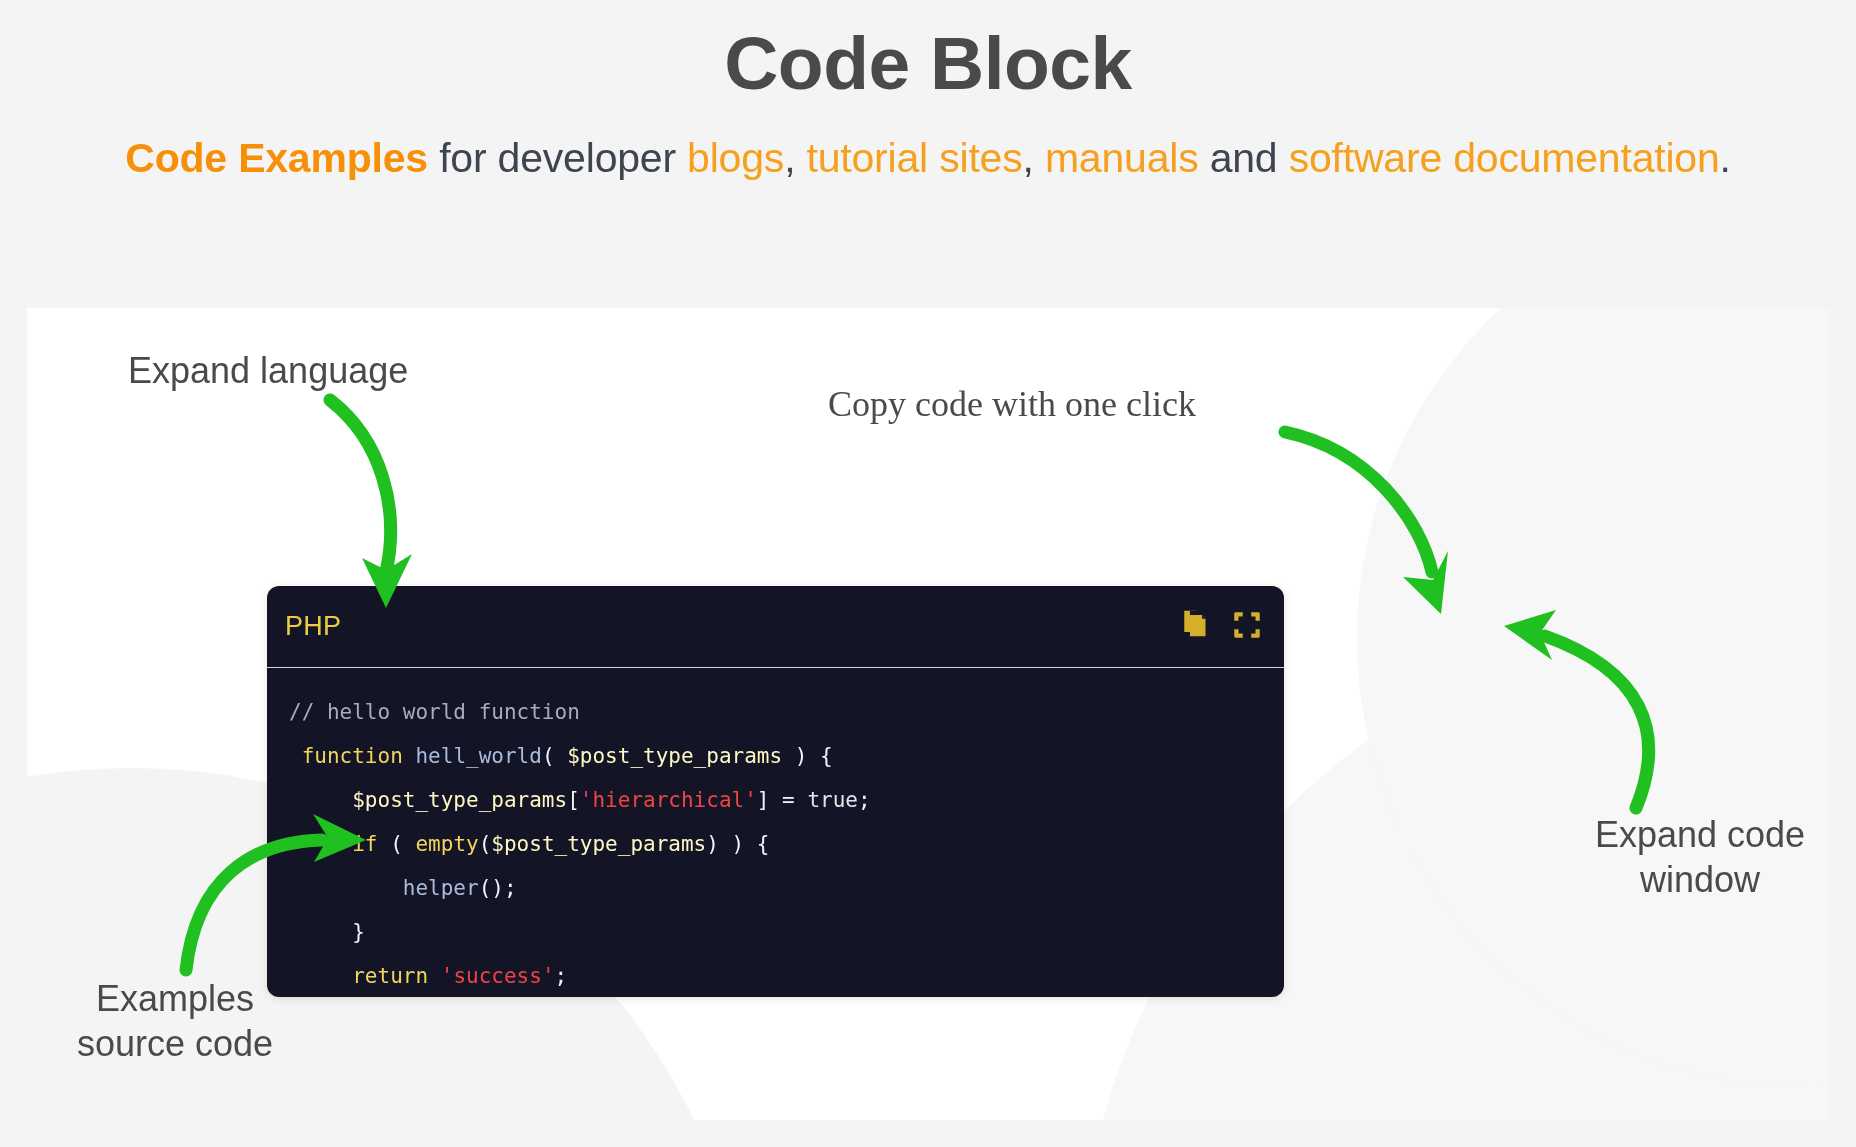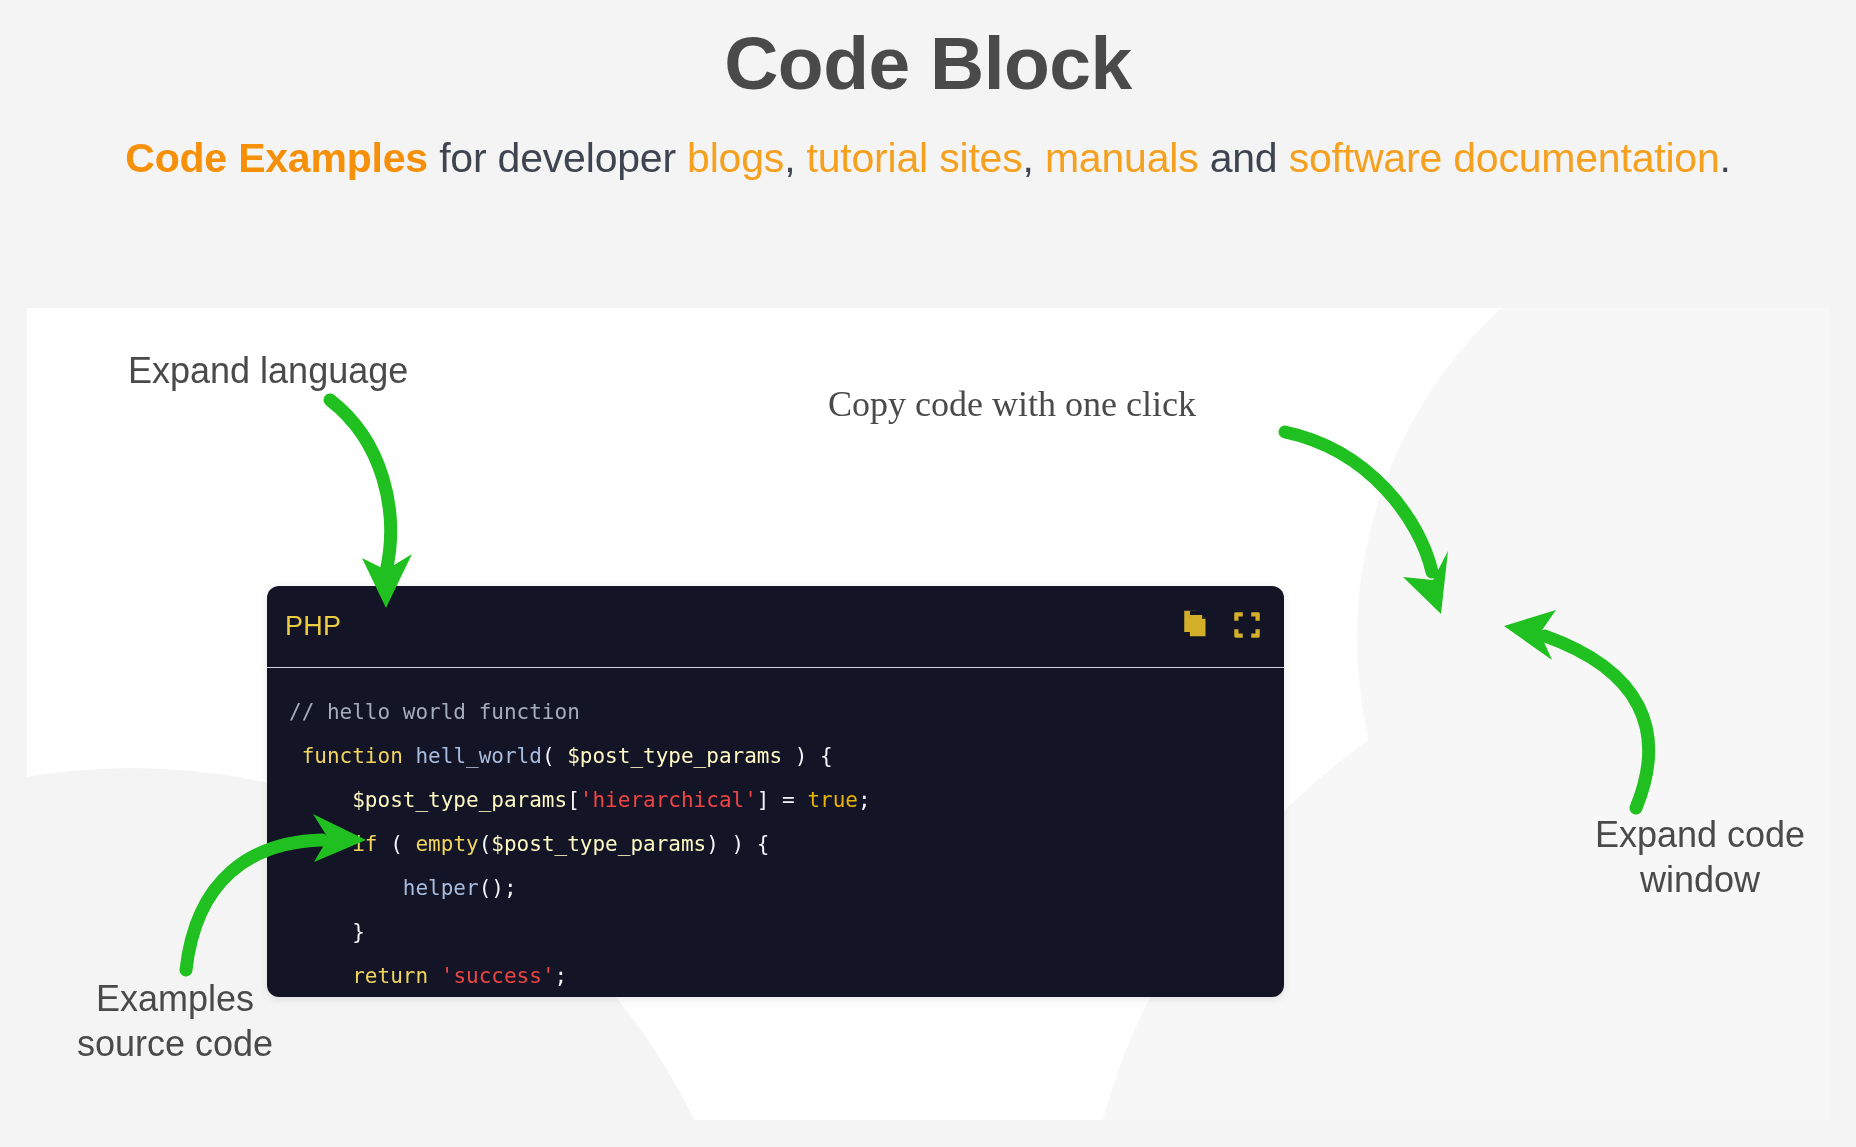--- a/index.html
+++ b/index.html
@@ -141,21 +141,21 @@
     white-space: pre;
   }
   .code-line { height: 44px; }
 
   
   .t-com  { color: #a6adba; margin-top: 20px; }
   .t-kw   { color: #f2d55c; text-align: right; }
   .t-fn   { color: #a9bcdd; }
   .t-var  { color: #fef9c3; }
   .t-str  { color: #ef4444; }
-  .t-num  { color: #eab308; }
+  .t-num  { color: #e5e5e5; }
   .t-pun  { color: #f2f4f8; }
   .t-plain{ color: #e8eaf0; }
 
   
   .annot {
     position: absolute;
     color: #4a4a4a;
     font-size: 36px;
     line-height: 45px;
     font-family: "Liberation Sans", sans-serif;

